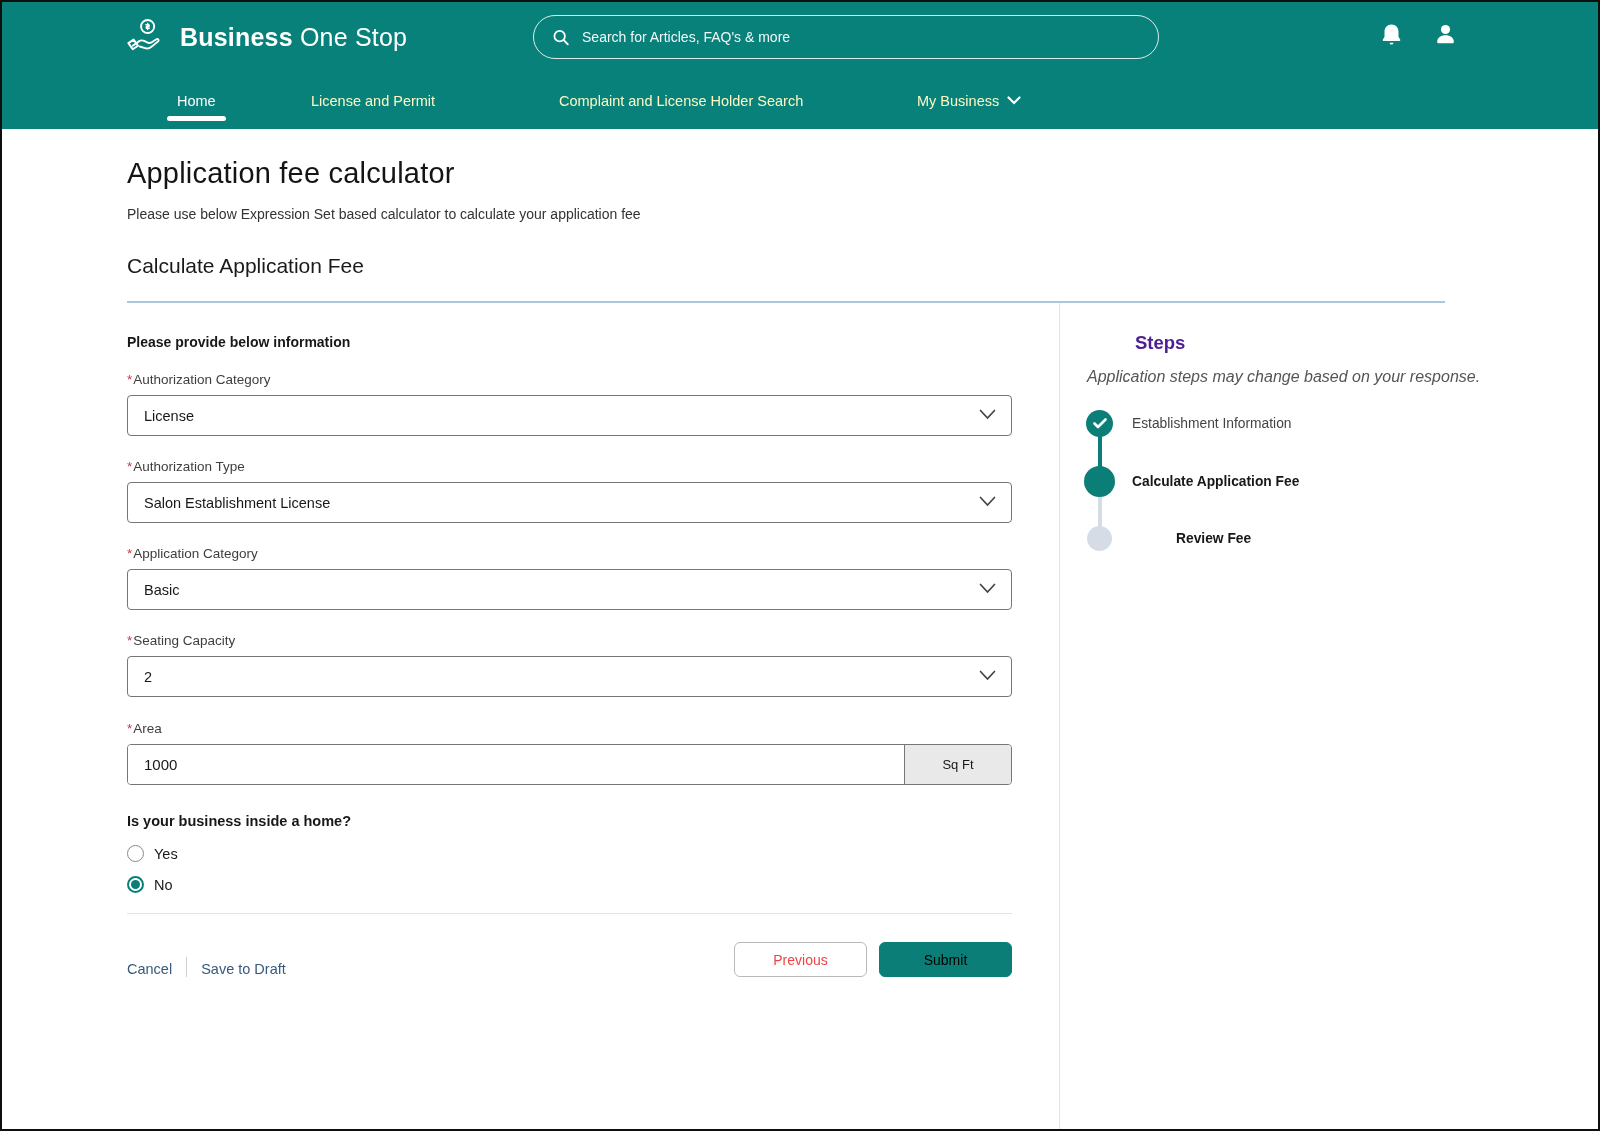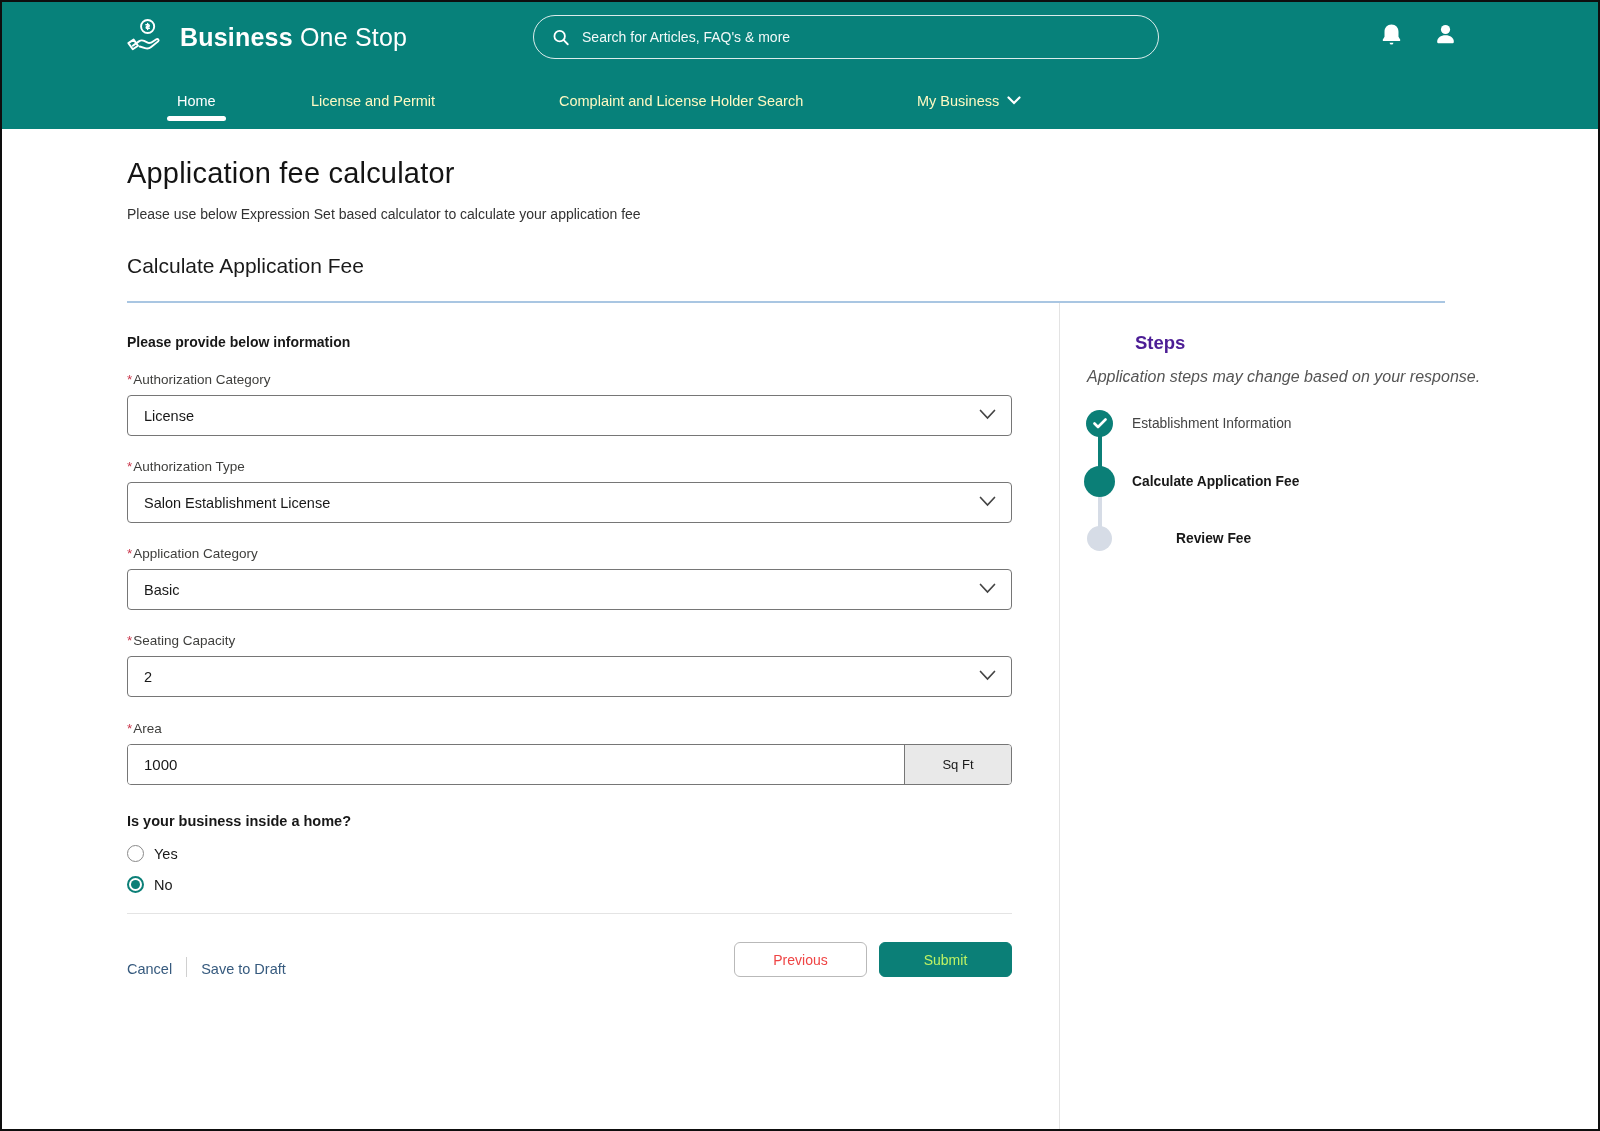--- a/index.html
+++ b/index.html
@@ -80,21 +80,21 @@
   }
   .radio-label { font-size:14.5px; color:#181818; }
 
   .footer-divider { position:absolute; left:125px; top:911px; width:885px; height:1px; background:#e4e4e4; }
   .footer { position:absolute; left:125px; top:940px; width:885px; display:flex; align-items:flex-end; }
   .link { font-size:14.5px; color:#365A7E; cursor:pointer; text-decoration:none; }
   .link-sep { width:1px; height:20px; background:#d0d0d0; margin:0 14px; }
   .footer-btns { margin-left:auto; display:flex; gap:12px; }
   .btn { height:35px; border-radius:6px; font-size:14px; display:flex; align-items:center; justify-content:center; cursor:pointer; font-family:"Liberation Sans",sans-serif; }
   .btn-prev { width:133px; background:#fff; border:1px solid #b9b9b9; color:#ef4444; }
-  .btn-submit { width:133px; background:#0B7F77; border:1px solid #0B7F77; color:#bef264; }
+  .btn-submit { width:133px; background:#0B7F77; border:1px solid #0B7F77; color:#000000; }
 
   
   .steps-title { position:absolute; left:1085px; top:330px; font-size:18.5px; font-weight:700; color:#4c1d95;margin-left:48px; }
   .steps-note { position:absolute; left:1085px; top:366px; font-size:16px; font-style:italic; color:#555; }
   .stepper { position:absolute; left:1082px; top:405px; width:360px; height:160px; }
   .step-circle { position:absolute; border-radius:50%; display:flex; align-items:center; justify-content:center; }
   .sc-1 { left:2px; top:3px; width:27px; height:27px; background:#0B7F77; }
   .sc-2 { left:0px; top:59px; width:31px; height:31px; background:#0B7F77; }
   .sc-3 { left:3px; top:119px; width:25px; height:25px; background:#d6dce6; }
   .connector { position:absolute; width:4px; left:13.5px; }

